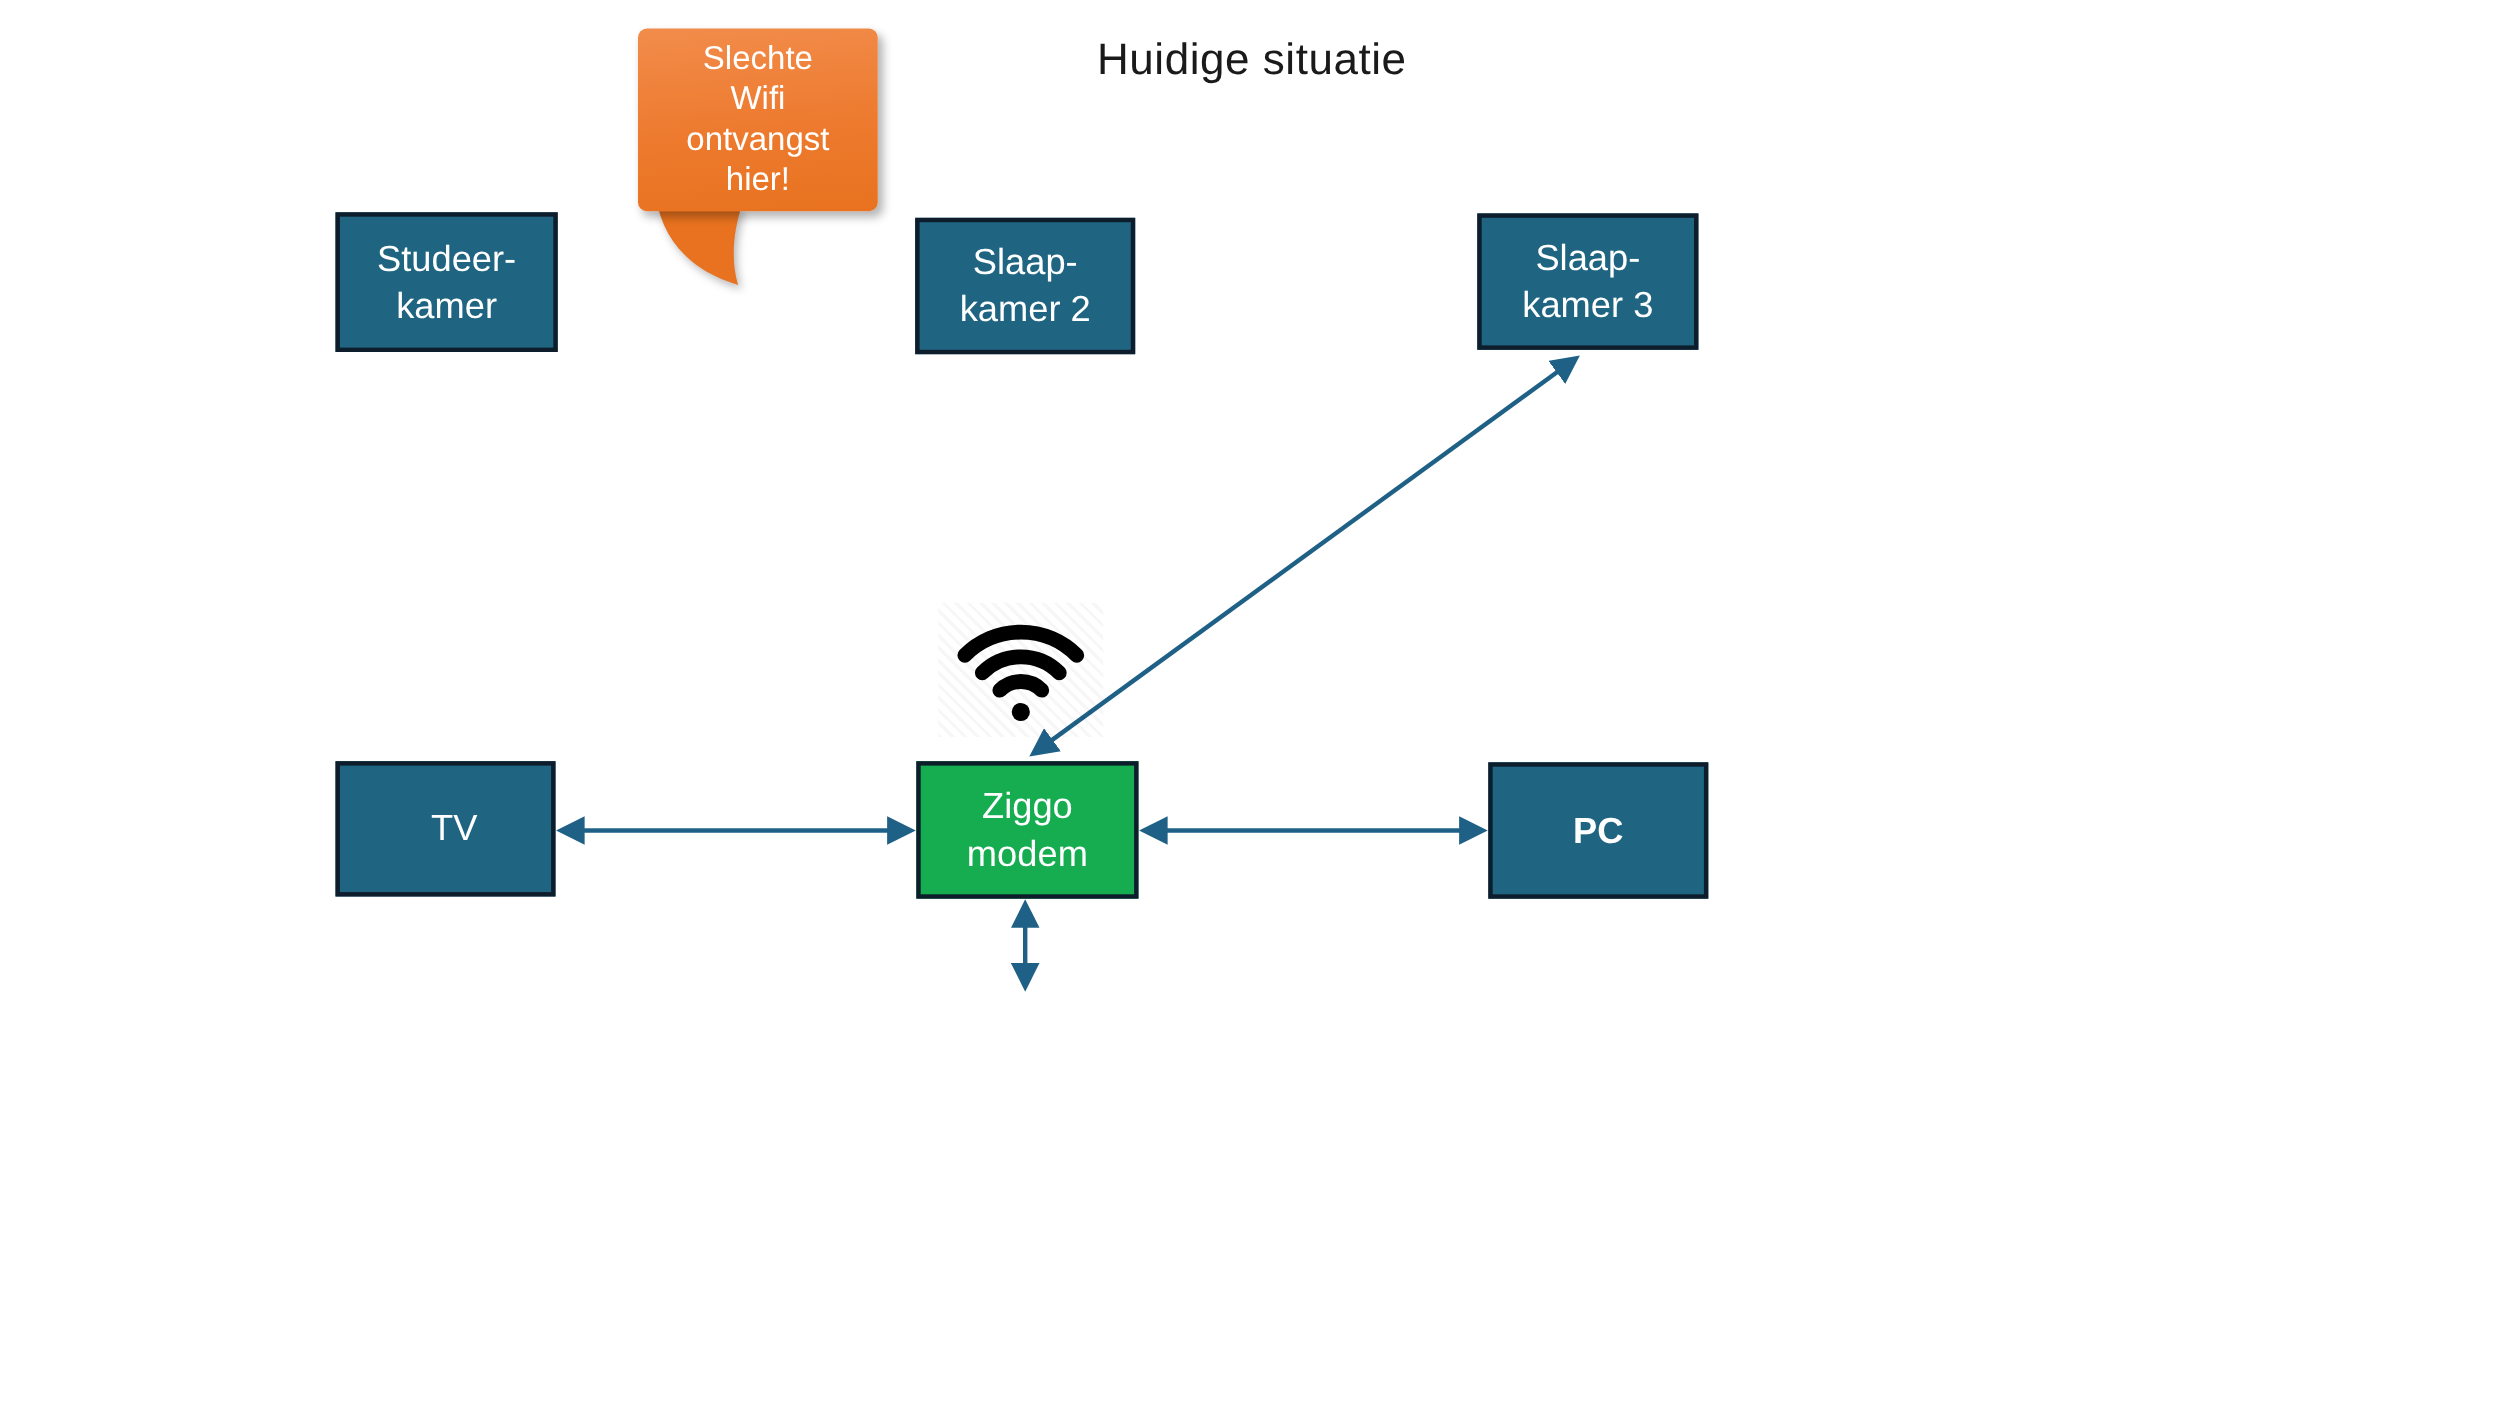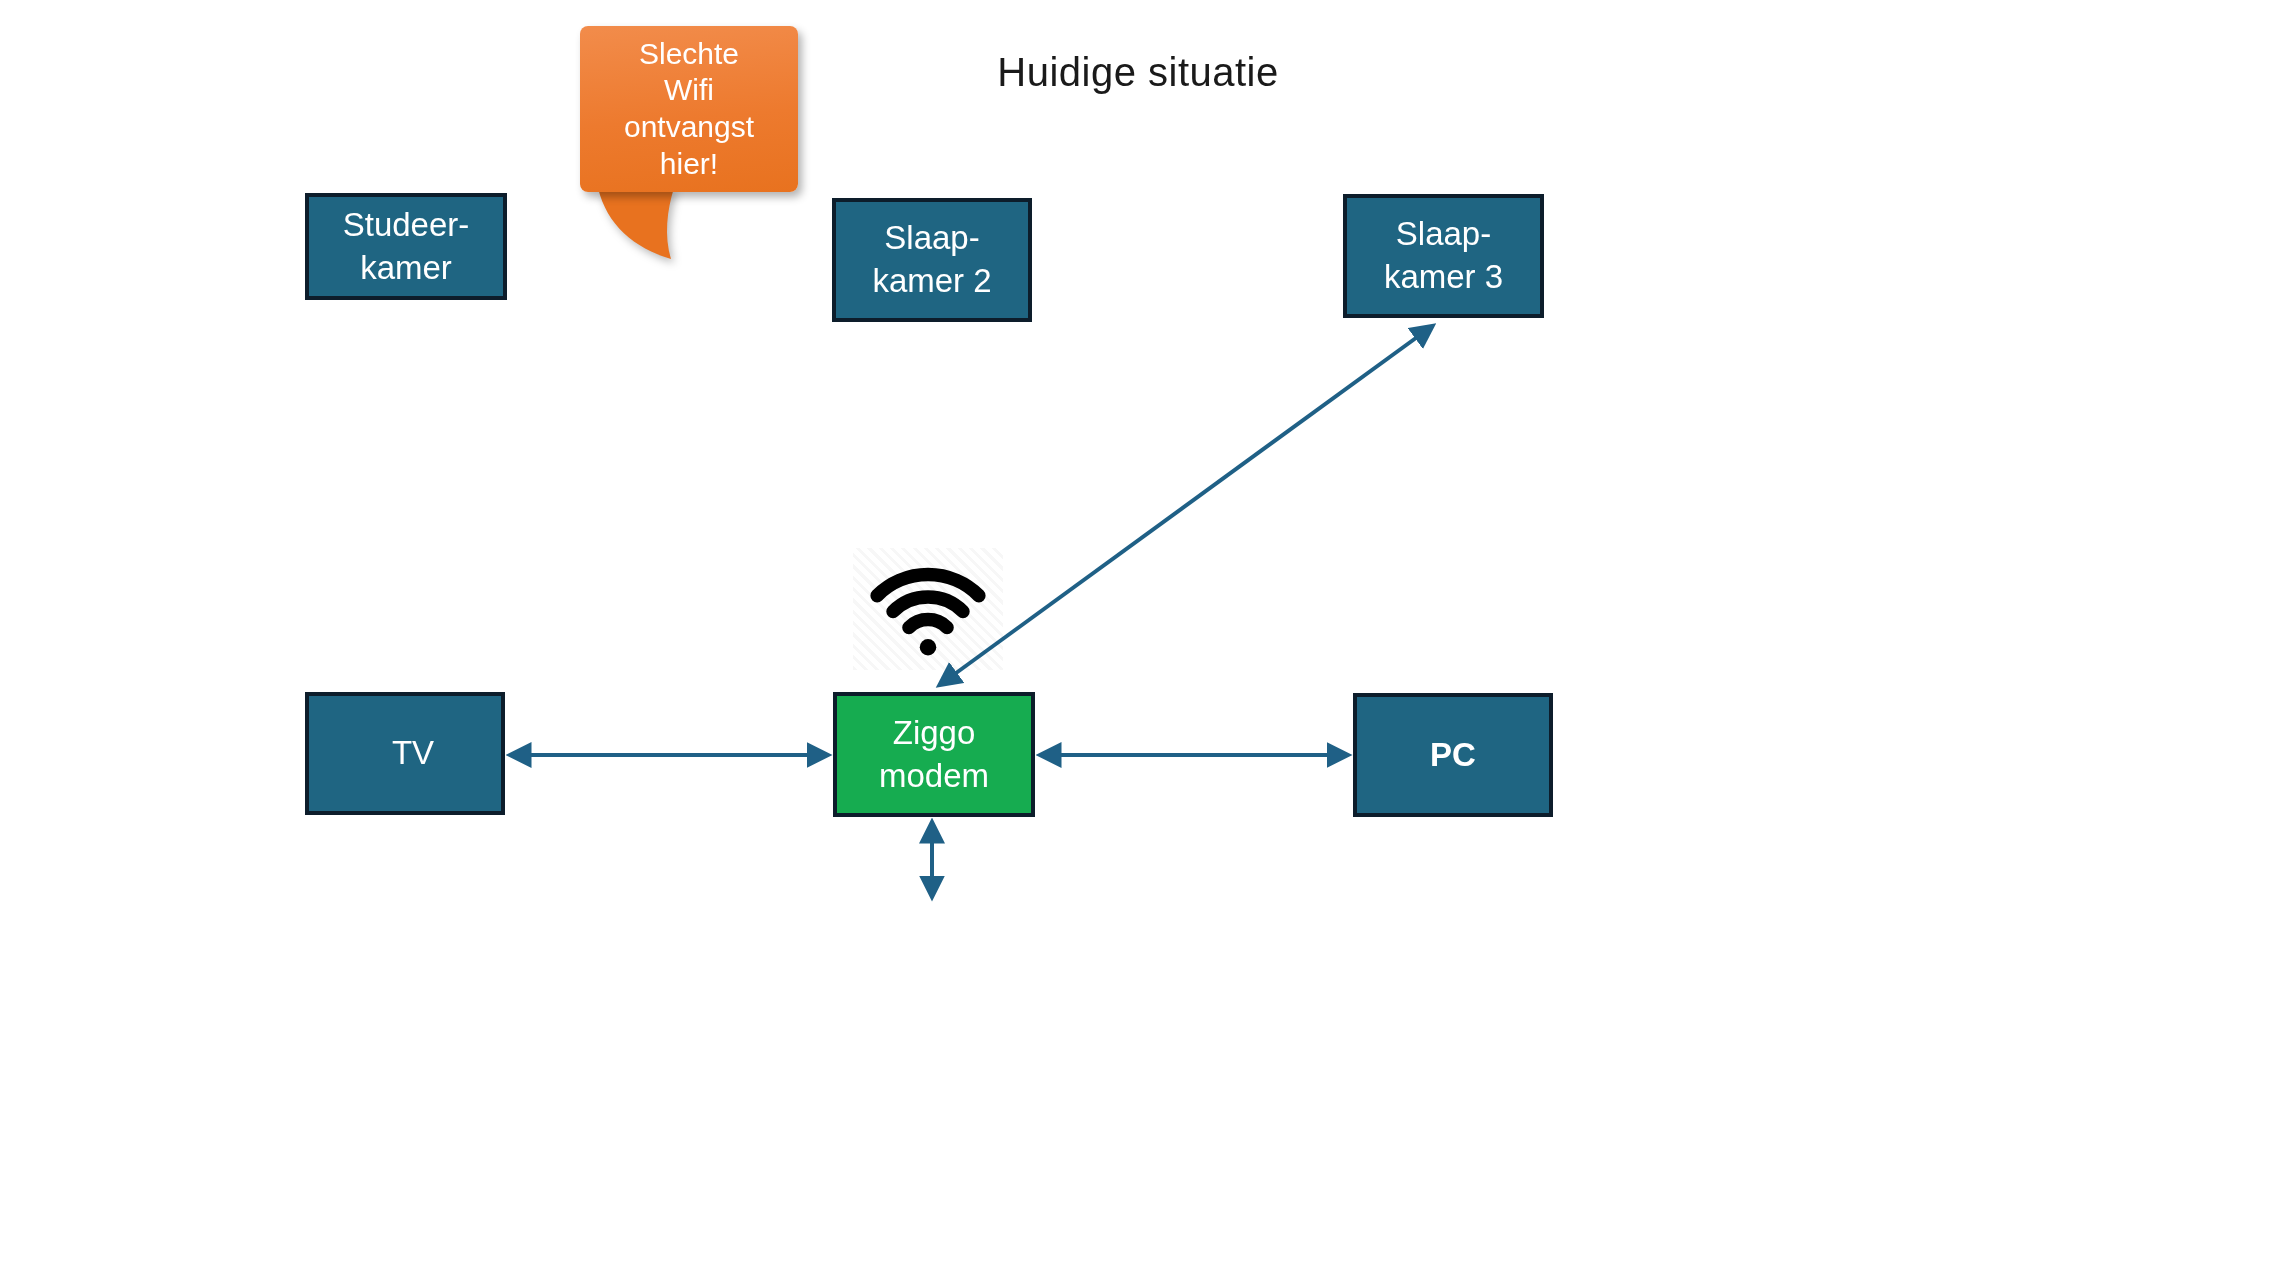--- a/index.html
+++ b/index.html
@@ -12,21 +12,21 @@
     width: 2276px;
     height: 1280px;
     background: #ffffff;
     font-family: "Liberation Sans", sans-serif;
     overflow: hidden;
   }
 
   
   .title {
     position: absolute;
-    top: 50px;
+    top: 32px;
     left: 0;
     width: 100%;
     text-align: center;
     font-size: 40px;
     letter-spacing: 0.5px;
     color: var(--color-title_text, #1a1a1a);
     z-index: 3;
   }
 
   
@@ -146,21 +146,21 @@
 
   <div class="wifi">
     <svg viewBox="0 0 100 78">
       <path class="stroke" d="M 16.1 30.1 A 48 48 0 0 1 83.9 30.1"></path>
       <path class="stroke" d="M 26.7 40.7 A 33 33 0 0 1 73.3 40.7"></path>
       <path class="stroke" d="M 37.3 51.3 A 18 18 0 0 1 62.7 51.3"></path>
       <circle class="dot" cx="50" cy="64.5" r="5.5"></circle>
     </svg>
   </div>
 
-  <div class="node" style="left:305px; top:193px; width:202px; height:107px;">
+  <div class="node" style="left:305px; top:193px; width:202px; height:127px;">
     <div>Studeer-</div>
     <div>kamer</div>
   </div>
 
   <div class="node" style="left:832px; top:198px; width:200px; height:124px;">
     <div>Slaap-</div>
     <div>kamer 2</div>
   </div>
 
   <div class="node" style="left:1343px; top:194px; width:201px; height:124px;">

